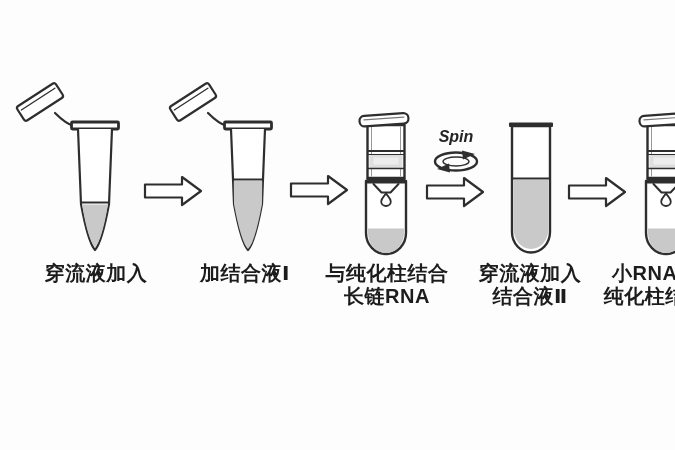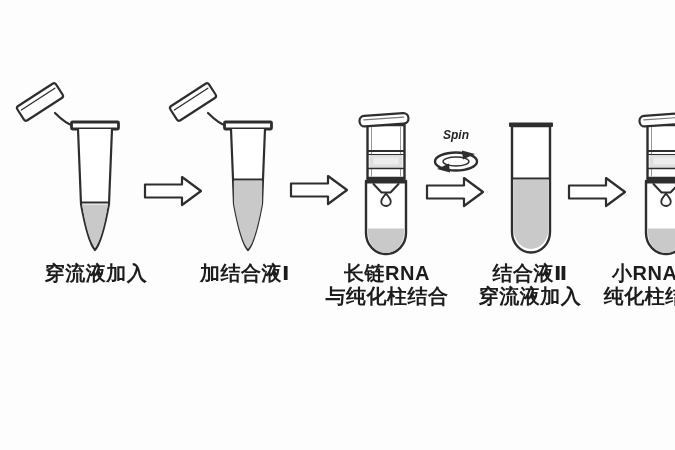--- a/index.html
+++ b/index.html
@@ -9,21 +9,21 @@
   }
   .diagram-svg{position:absolute;left:0;top:0;}
   .step-label{
     position:absolute;top:262px;text-align:center;
     font-size:20px;font-weight:700;color:#1c1c1c;line-height:23px;
     letter-spacing:0.5px;white-space:nowrap;
   }
   .step-label span{display:block;}
   .spin-label{
     position:absolute;left:430px;top:128px;width:52px;text-align:center;
-    font-size:12px;font-weight:700;font-style:italic;color:#242424;
+    font-size:16px;font-weight:700;font-style:italic;color:#242424;
   }
 </style>
 </head>
 <body>
 
 <div class="stage">
 
   <svg class="diagram-svg" width="675" height="450" viewBox="0 0 675 450">
     <defs>
 
@@ -113,27 +113,27 @@
 
   <div class="step-label" style="left:26px;width:140px;">
     <span>穿流液加入</span>
   </div>
 
   <div class="step-label" style="left:175px;width:140px;">
     <span>加结合液Ⅰ</span>
   </div>
 
   <div class="step-label" style="left:312px;width:150px;">
+    <span>与纯化柱结合</span>
     <span>长链RNA</span>
-    <span>与纯化柱结合</span>
   </div>
 
   <div class="step-label" style="left:455px;width:150px;">
+    <span>穿流液加入</span>
     <span>结合液Ⅱ</span>
-    <span>穿流液加入</span>
   </div>
 
   <div class="step-label" style="left:575px;width:160px;">
     <span>小RNA与</span>
     <span>纯化柱结合</span>
   </div>
 
   <div class="spin-label">Spin</div>
 
 </div>

